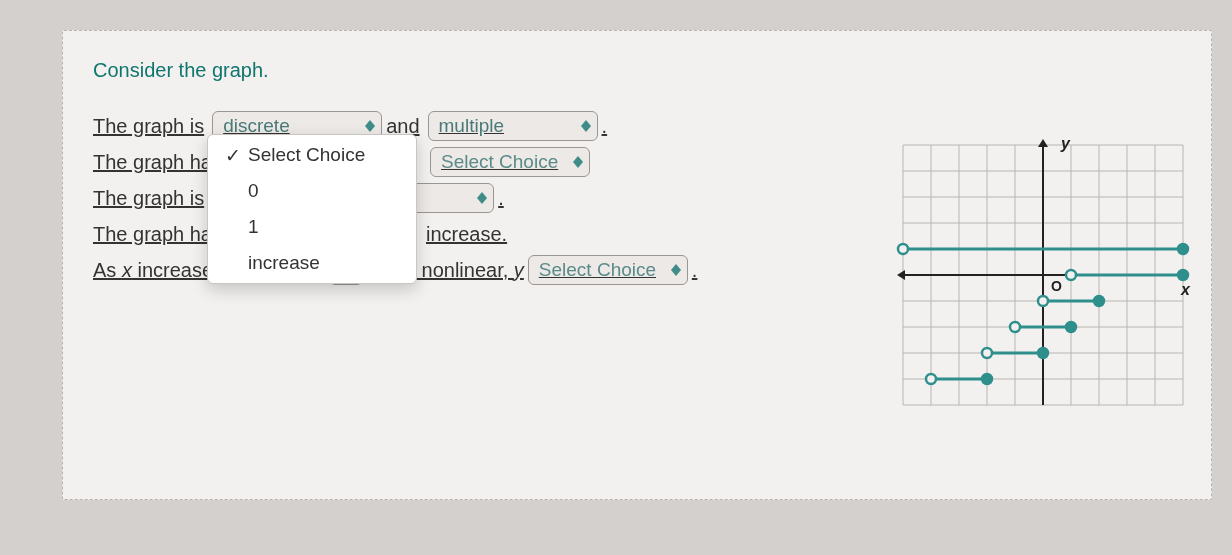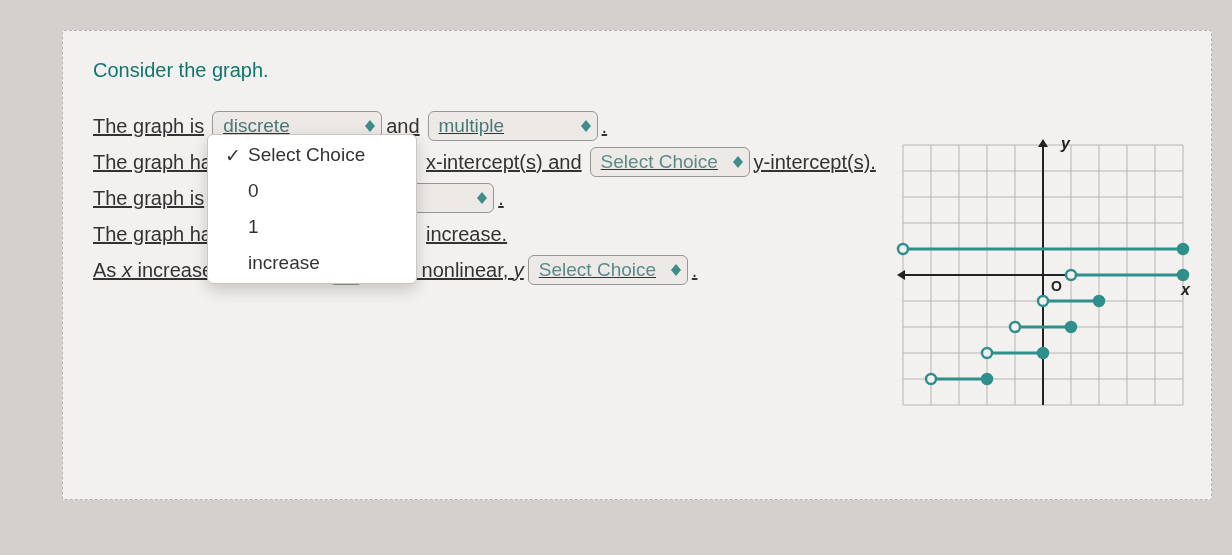--- a/index.html
+++ b/index.html
@@ -135,33 +135,31 @@
               <polygon points="0,0 10,0 5,6" fill="#3f8c89"></polygon>
             </svg>
         </span>
       </span>
       <span class="txt">.</span>
     </div>
 
     <div class="line">
       <span class="txt">The graph ha</span>
       <span style="width:210px; display:inline-block;"></span>
-      <span class="txt">x-intercept(s) and</span>
       <span class="sel">
         <span class="label muted">Select Choice</span>
         <span class="stepper">
           <svg width="10" height="6">
               <polygon points="5,0 10,6 0,6" fill="#3f8c89"></polygon>
             </svg>
           <svg width="10" height="6">
               <polygon points="0,0 10,0 5,6" fill="#3f8c89"></polygon>
             </svg>
         </span>
       </span>
-      <span class="txt">y-intercept(s).</span>
     </div>
 
     <div class="line">
       <span class="txt">The graph is</span>
       <span style="width:62px; display:inline-block;"></span>
       <span class="sel empty">
         <span class="label"></span>
         <span class="stepper">
           <svg width="10" height="6">
               <polygon points="5,0 10,6 0,6" fill="#3f8c89"></polygon>

